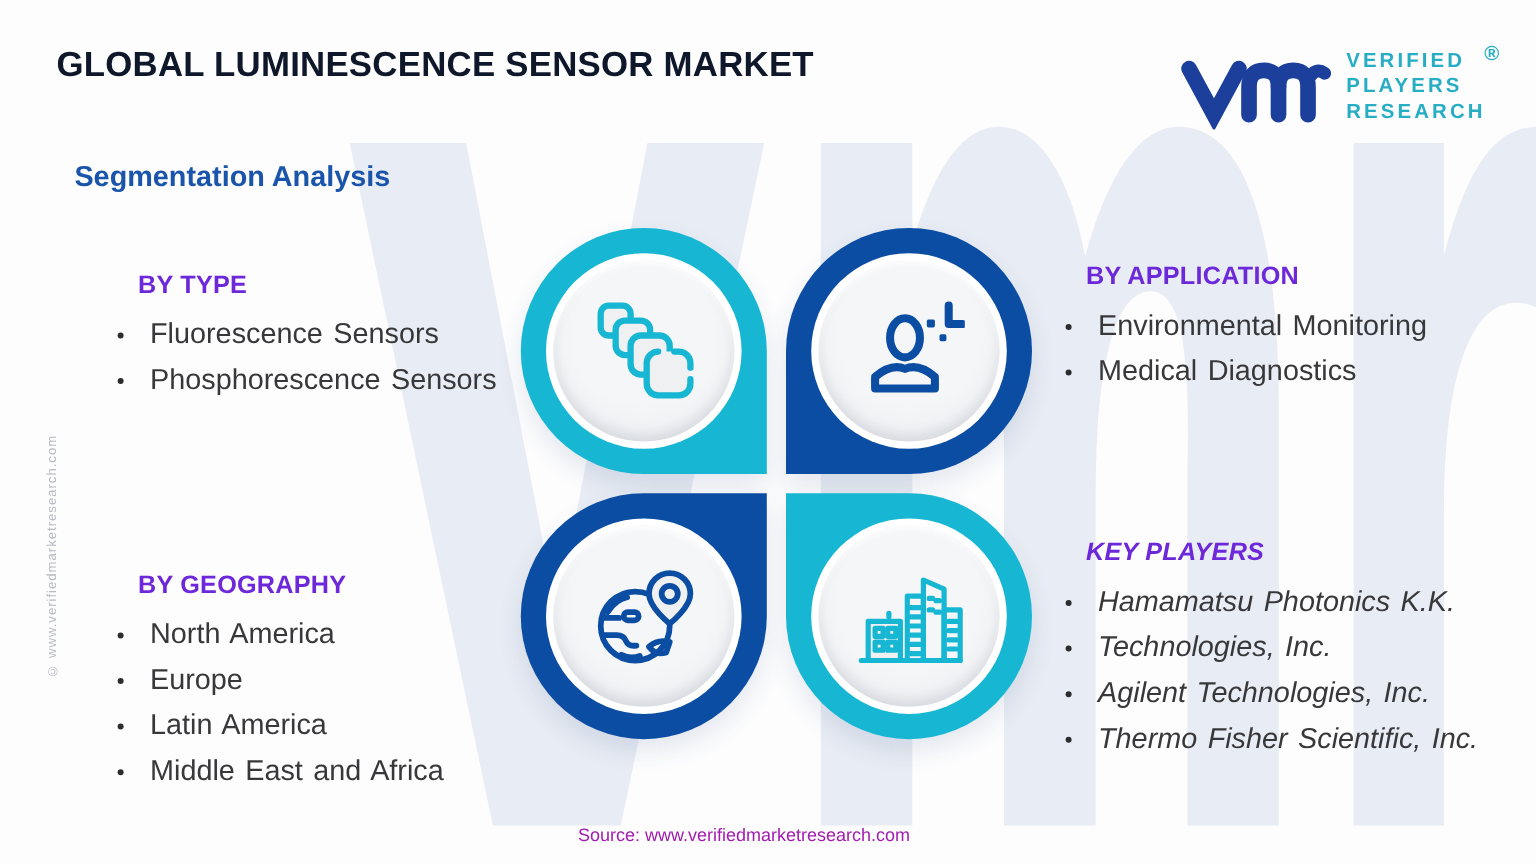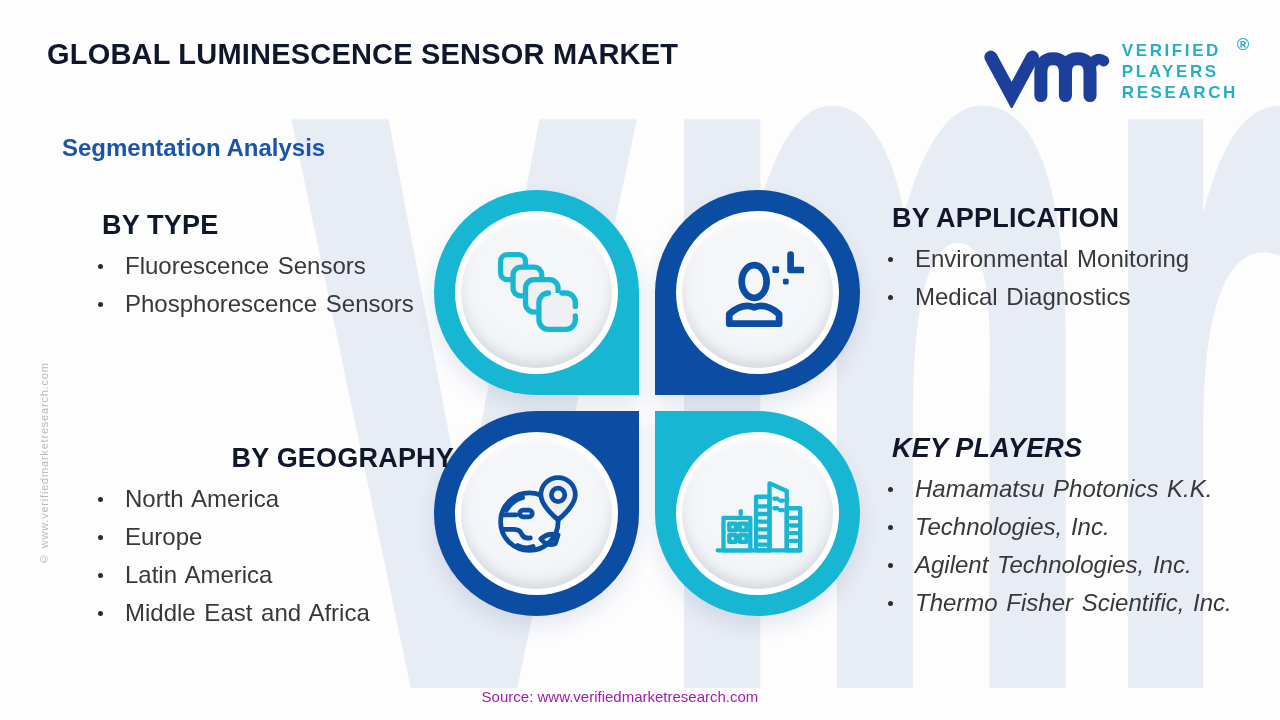--- a/index.html
+++ b/index.html
@@ -44,33 +44,33 @@
     box-shadow:inset 0 -6px 10px rgba(110,120,140,.18), inset 0 3px 4px rgba(255,255,255,.9);
     display:flex;align-items:center;justify-content:center;
   }
   .quad.tl{left:434px;top:190px;}
   .quad.tr{left:655px;top:190px;}
   .quad.bl{left:434px;top:411px;}
   .quad.br{left:655px;top:411px;}
   
   .section{position:absolute;z-index:2;width:360px;}
   .section h2{
-    margin:4px;font-size:27px;font-weight:bold;color:#0f172a;letter-spacing:.2px;
+    margin:17px;font-size:21px;font-weight:bold;color:#6d28d9;letter-spacing:.2px;
     line-height:28px;margin-bottom:8px;
   }
   .section ul{list-style:none;margin:0;padding:0;}
   .section li{display:flex;align-items:center;height:38px;}
   .bullet{
     width:5px;height:5px;border-radius:50%;background:#2c2c2e;
     margin-right:22px;flex:0 0 auto;
   }
   .item-text{font-size:24px;color:#38383a;word-spacing:2px;}
   .sec-type{left:98px;top:207px;}
   .sec-application{left:888px;top:200px;}
-  .sec-geography{left:98px;top:440px;text-align:right;}
+  .sec-geography{left:98px;top:457px;}
   .sec-players{left:888px;top:430px;font-style:italic;}
   
   .side-copyright{
     position:absolute;left:38px;top:255px;height:310px;z-index:2;
     writing-mode:vertical-rl;transform:rotate(180deg);
     font-size:11px;color:#b6bac1;letter-spacing:.8px;
   }
   .source-line{
     position:absolute;left:0;top:688px;width:1240px;z-index:2;
     text-align:center;font-size:15px;color:#a21caf;

